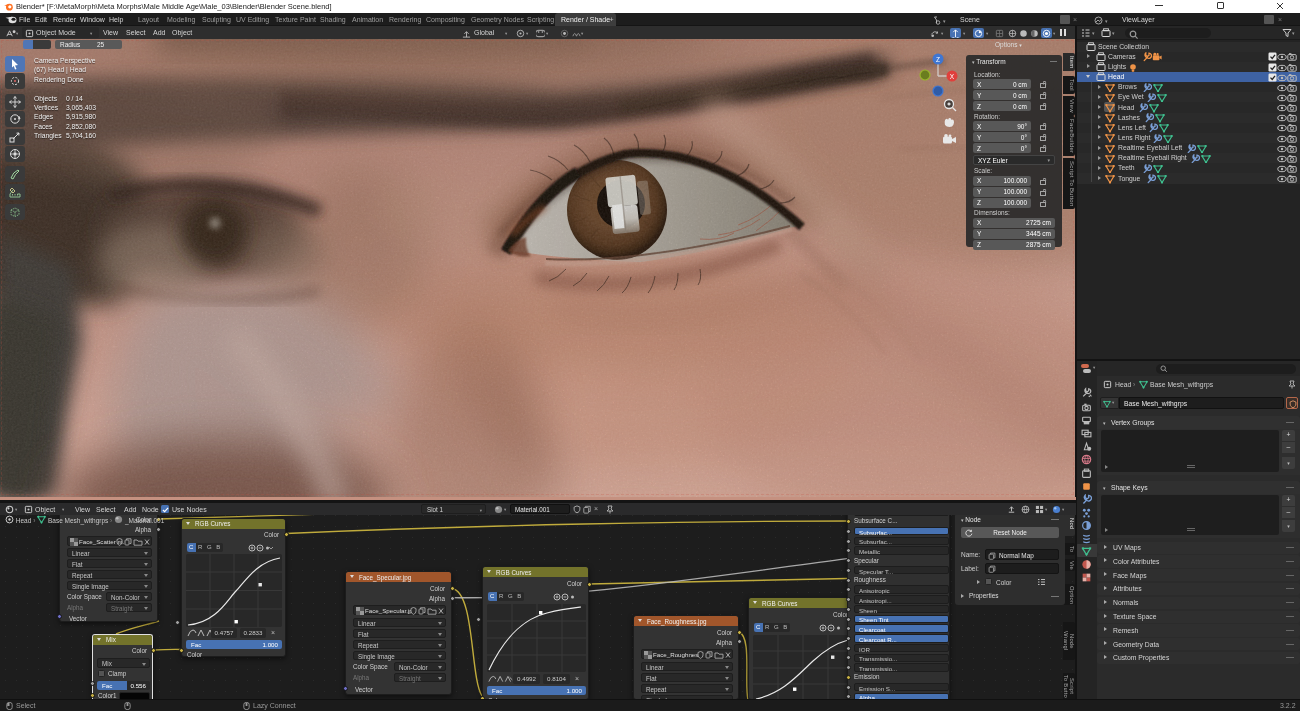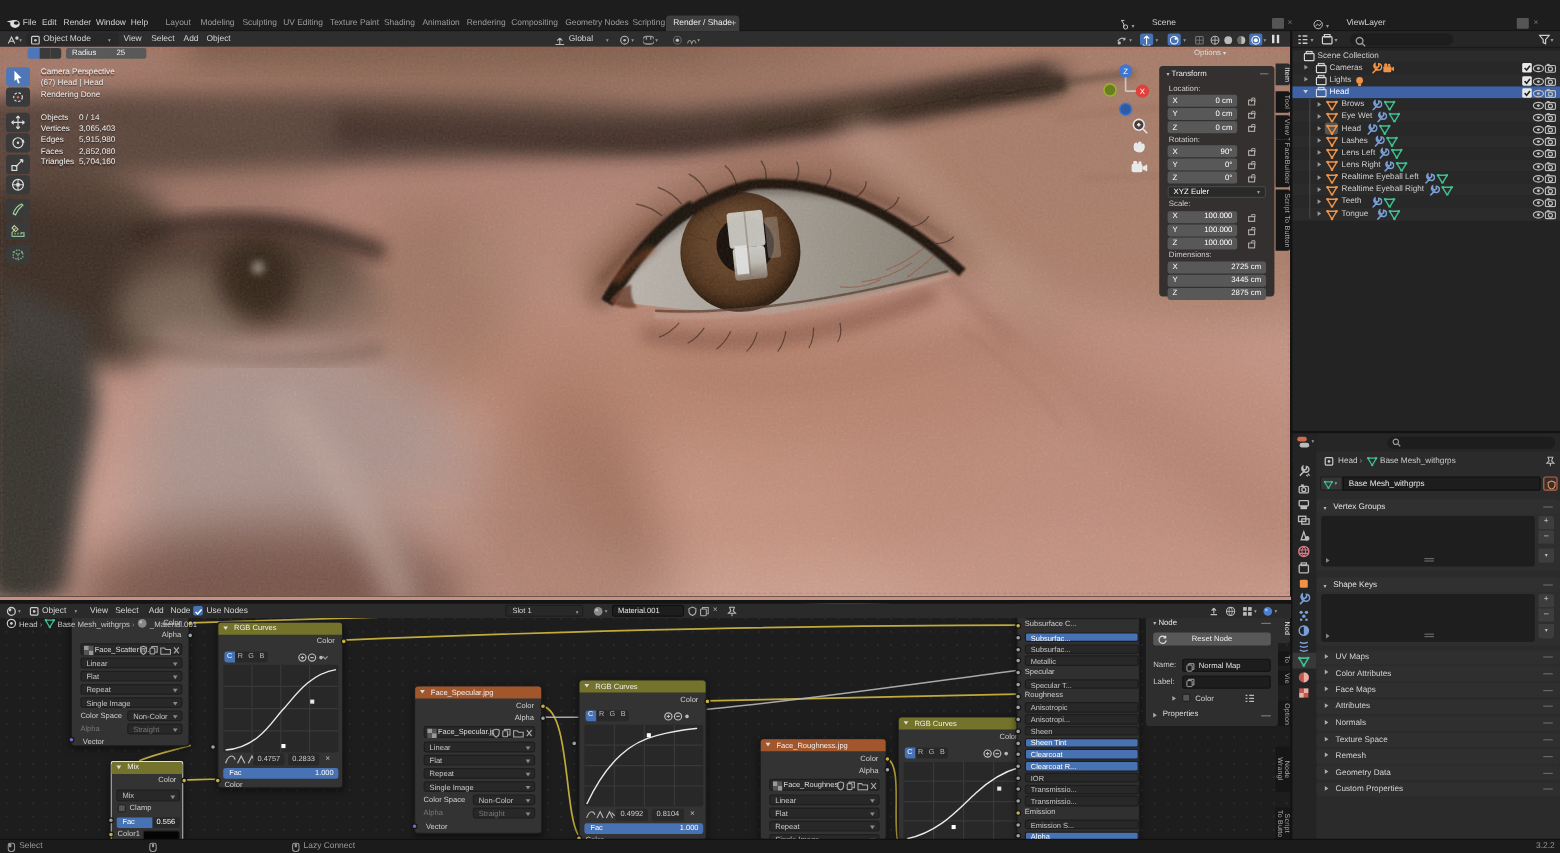--- a/index.html
+++ b/index.html
@@ -85,20 +85,33 @@
 <g id="i-bulb">
           <circle cx="5" cy="4" r="2.8" fill="#ef9347"></circle>
           <rect x="3.8" y="6.6" width="2.4" height="2.2" rx="0.6" fill="#ef9347"></rect>
         </g>
 <clipPath id="eyeclip">
           <path d="M509 211 Q555 135 628 117 Q712 108 800 186 Q710 214 640 223 Q560 220 509 211 Z"></path>
         </clipPath>
 </defs>
     </svg>
 
+<div class="abs" style="left:0;top:0;width:1300px;height:13px;background:#fff;color:#1a1a1a;font-size:8px;">
+  <svg class="abs" style="left:4px;top:2px" width="9" height="9" viewBox="0 0 9 9">
+        <circle cx="5.4" cy="5.2" r="3.4" fill="#ff7021"></circle>
+        <circle cx="5.8" cy="4.8" r="1.6" fill="#fff"></circle>
+        <path d="M0.2 3.2 L5 2.2 L4 4.4 Z" fill="#ff7021"></path>
+      </svg>
+  <span class="abs tt" style="left:16px;top:1.5px;font-size:7.5px;">Blender* [F:\MetaMorph\Meta Morphs\Male Middle Age\Male_03\Blender\Blender Scene.blend]</span>
+  <span class="abs" style="left:1155px;top:5px;width:8px;height:1px;background:#333;"></span>
+  <span class="abs" style="left:1217px;top:2px;width:7px;height:7px;border:1px solid #333;border-radius:1px;"></span>
+  <svg class="abs" style="left:1276px;top:2px" width="8" height="8" viewBox="0 0 8 8">
+        <path d="M1 1 L7 7 M7 1 L1 7" stroke="#333" stroke-width="1"></path>
+      </svg>
+</div>
 
 <div class="abs" style="left:0;top:13px;width:1300px;height:13px;background:#1d1d1d;border-bottom:1px solid #151515;">
   <svg class="abs" style="left:5px;top:2px" width="13" height="9" viewBox="0 0 26 18">
         <ellipse cx="15" cy="10" rx="8" ry="6.5" fill="#ddd"></ellipse>
         <ellipse cx="17" cy="8.4" rx="4" ry="3" fill="#1d1d1d"></ellipse>
         <path d="M1 5.5 L14 3.5 L11 9 Z" fill="#ddd"></path>
       </svg>
   <span class="abs tt" style="left:19px;top:3px;">File</span>
   <span class="abs tt" style="left:35px;top:3px;">Edit</span>
   <span class="abs tt" style="left:53px;top:3px;">Render</span>

